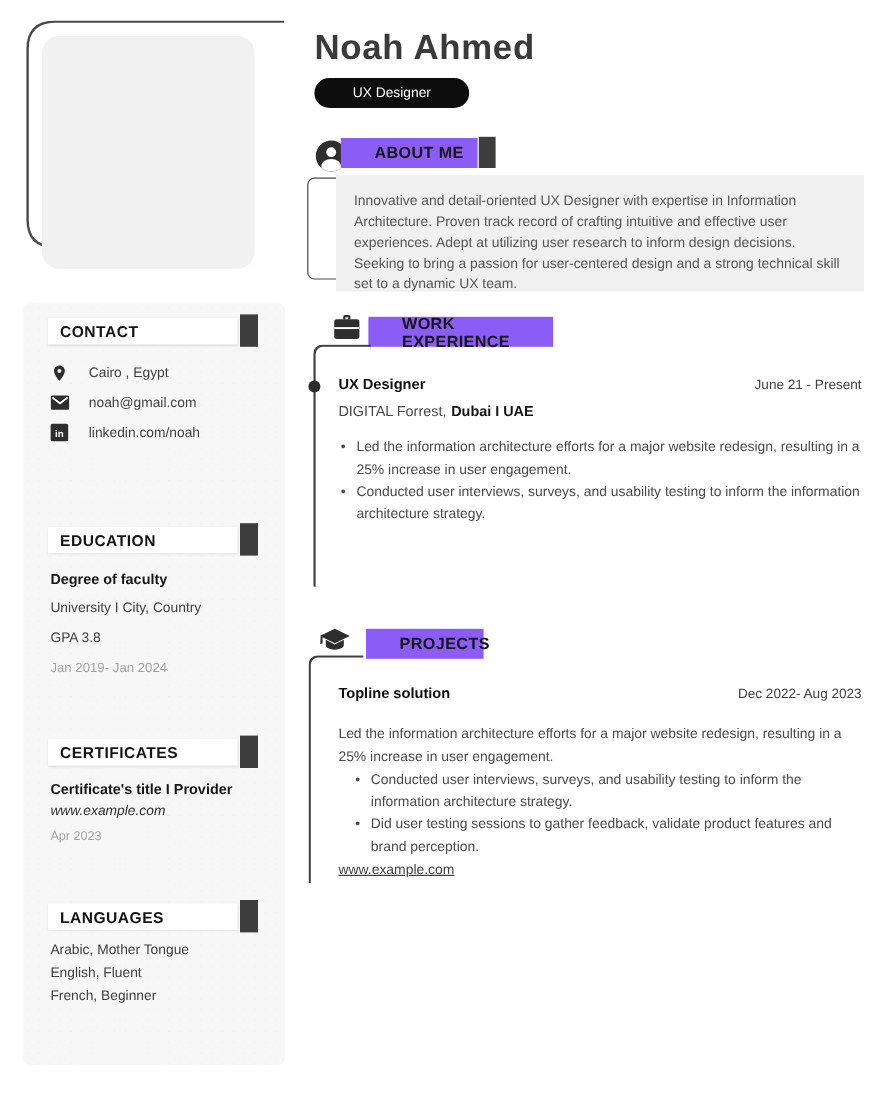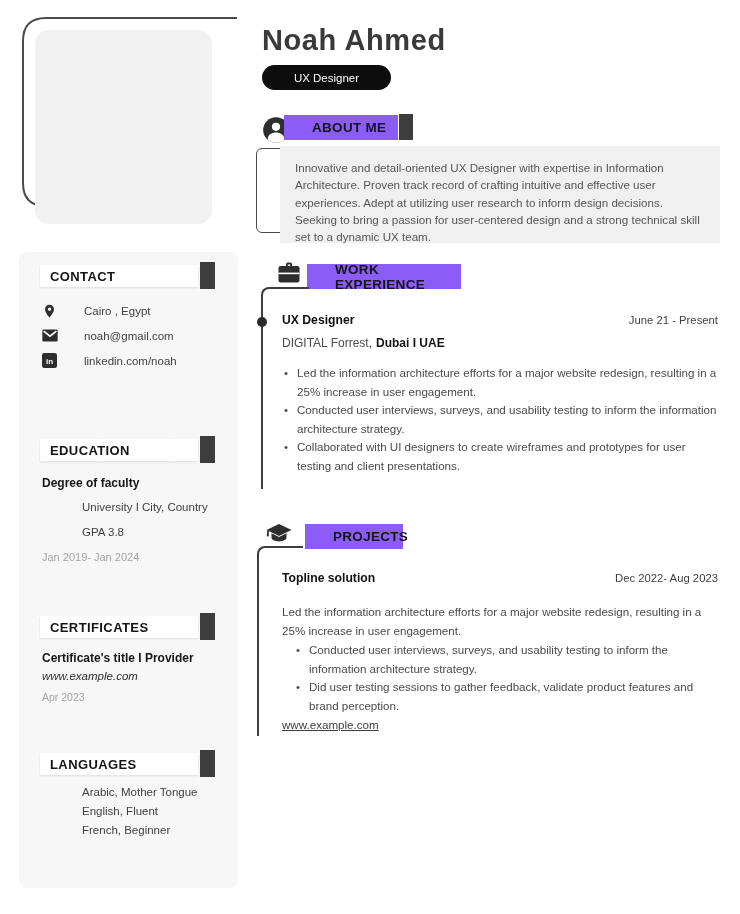--- a/index.html
+++ b/index.html
@@ -20,25 +20,25 @@
   .side-header { position:absolute; left:21px; width:176px; height:28px; }
   .side-header .bar { position:absolute; left:0; top:3px; width:158px; height:22px;
                       background:#ffffff; box-shadow:0 1px 2px rgba(0,0,0,0.10);
                       display:flex; align-items:center; padding-left:10px; }
   .side-header .bar span { font-size:13px; font-weight:bold; color:#141414; letter-spacing:0.4px; }
   .side-header .sq { position:absolute; left:160px; top:0; width:15px; height:27px; background:#3d3d3d; }
 
   .contact-list { position:absolute; left:23px; top:46px; width:180px; }
   .contact-row { display:flex; align-items:center; height:25px; }
   .contact-row .cicon { width:16px; height:16px; flex:0 0 16px; display:flex; align-items:center; }
-  .contact-row .ctext { margin-left:26px; font-size:11.5px; color:#3f3f3f; }
+  .contact-row .ctext { margin-left:16px; font-size:11.5px; color:#3f3f3f; }
 
   .side-block { position:absolute; left:23px; width:190px; }
   .sb-bold  { font-size:12px; font-weight:bold; color:#161616; }
-  .sb-line  { font-size:11.5px; color:#3f3f3f;margin-left:40px; }
+  .sb-line  { font-size:11.5px; color:#3f3f3f; }
   .sb-italic{ font-size:11.5px; font-style:italic; color:#2d2d2d; }
   .sb-muted { font-size:10.5px; color:#a3a3a3; }
 
   
   .name { position:absolute; left:262px; top:24px; font-size:29px; font-weight:bold;
           color:#3a3a3a; letter-spacing:0.6px; }
   .pill { position:absolute; left:262px; top:65px; width:129px; height:25px;
           background:#0d0d0d; border-radius:13px; display:flex; align-items:center;
           justify-content:center; }
   .pill span { color:#ffffff; font-size:11.5px; }
@@ -205,21 +205,20 @@
   <div class="entry-row" style="top:313px">
     <span class="entry-role">UX Designer</span>
     <span class="entry-dates">June 21 - Present</span>
   </div>
   <div class="entry-company" style="top:336px">
     <span>DIGITAL Forrest,</span><span class="loc">Dubai I UAE</span>
   </div>
   <ul class="bullets" style="left:282px;top:364px;width:438px">
     <li>Led the information architecture efforts for a major website redesign, resulting in a 25% increase in user engagement.</li>
     <li>Conducted user interviews, surveys, and usability testing to inform the information architecture strategy.</li>
-    <li>Collaborated with UI designers to create wireframes and prototypes for user testing and client presentations.</li>
   </ul>
 
   <span class="main-header-icon" style="left:265px;top:522px">
     <svg width="28" height="25" viewBox="0 0 28 25">
       <path fill="#2e2e2e" d="M14 2 1.5 8 14 14 26.5 8z"></path>
       <path fill="#2e2e2e" d="M6.5 11.2v4.6c0 2 3.4 3.6 7.5 3.6s7.5-1.6 7.5-3.6v-4.6L14 15z"></path>
       <path fill="#2e2e2e" d="M2.2 8.6h1.6v5.6l-2 .4z"></path>
     </svg>
   </span>
   <div class="main-header-bar" style="left:305px;top:524px;width:98px">

